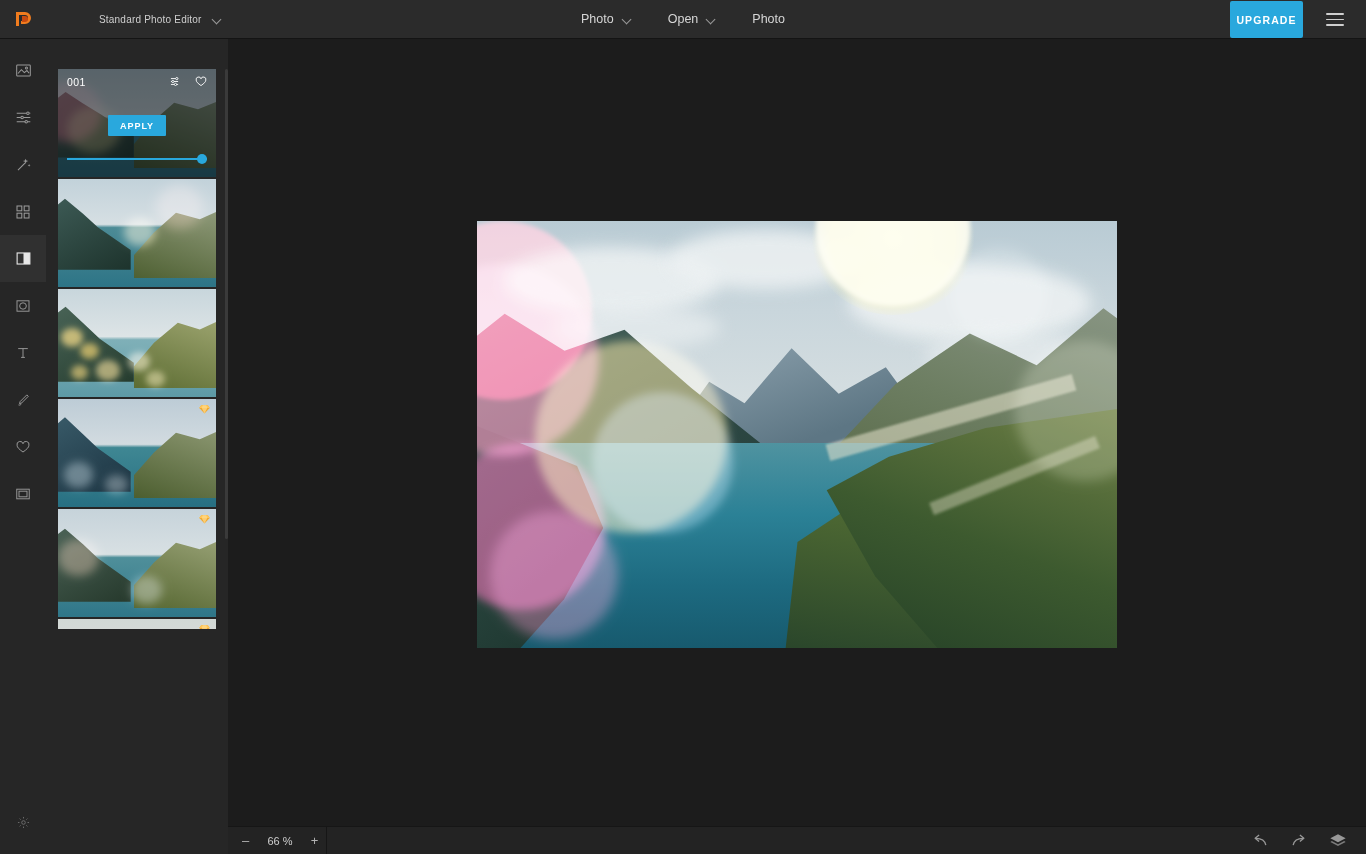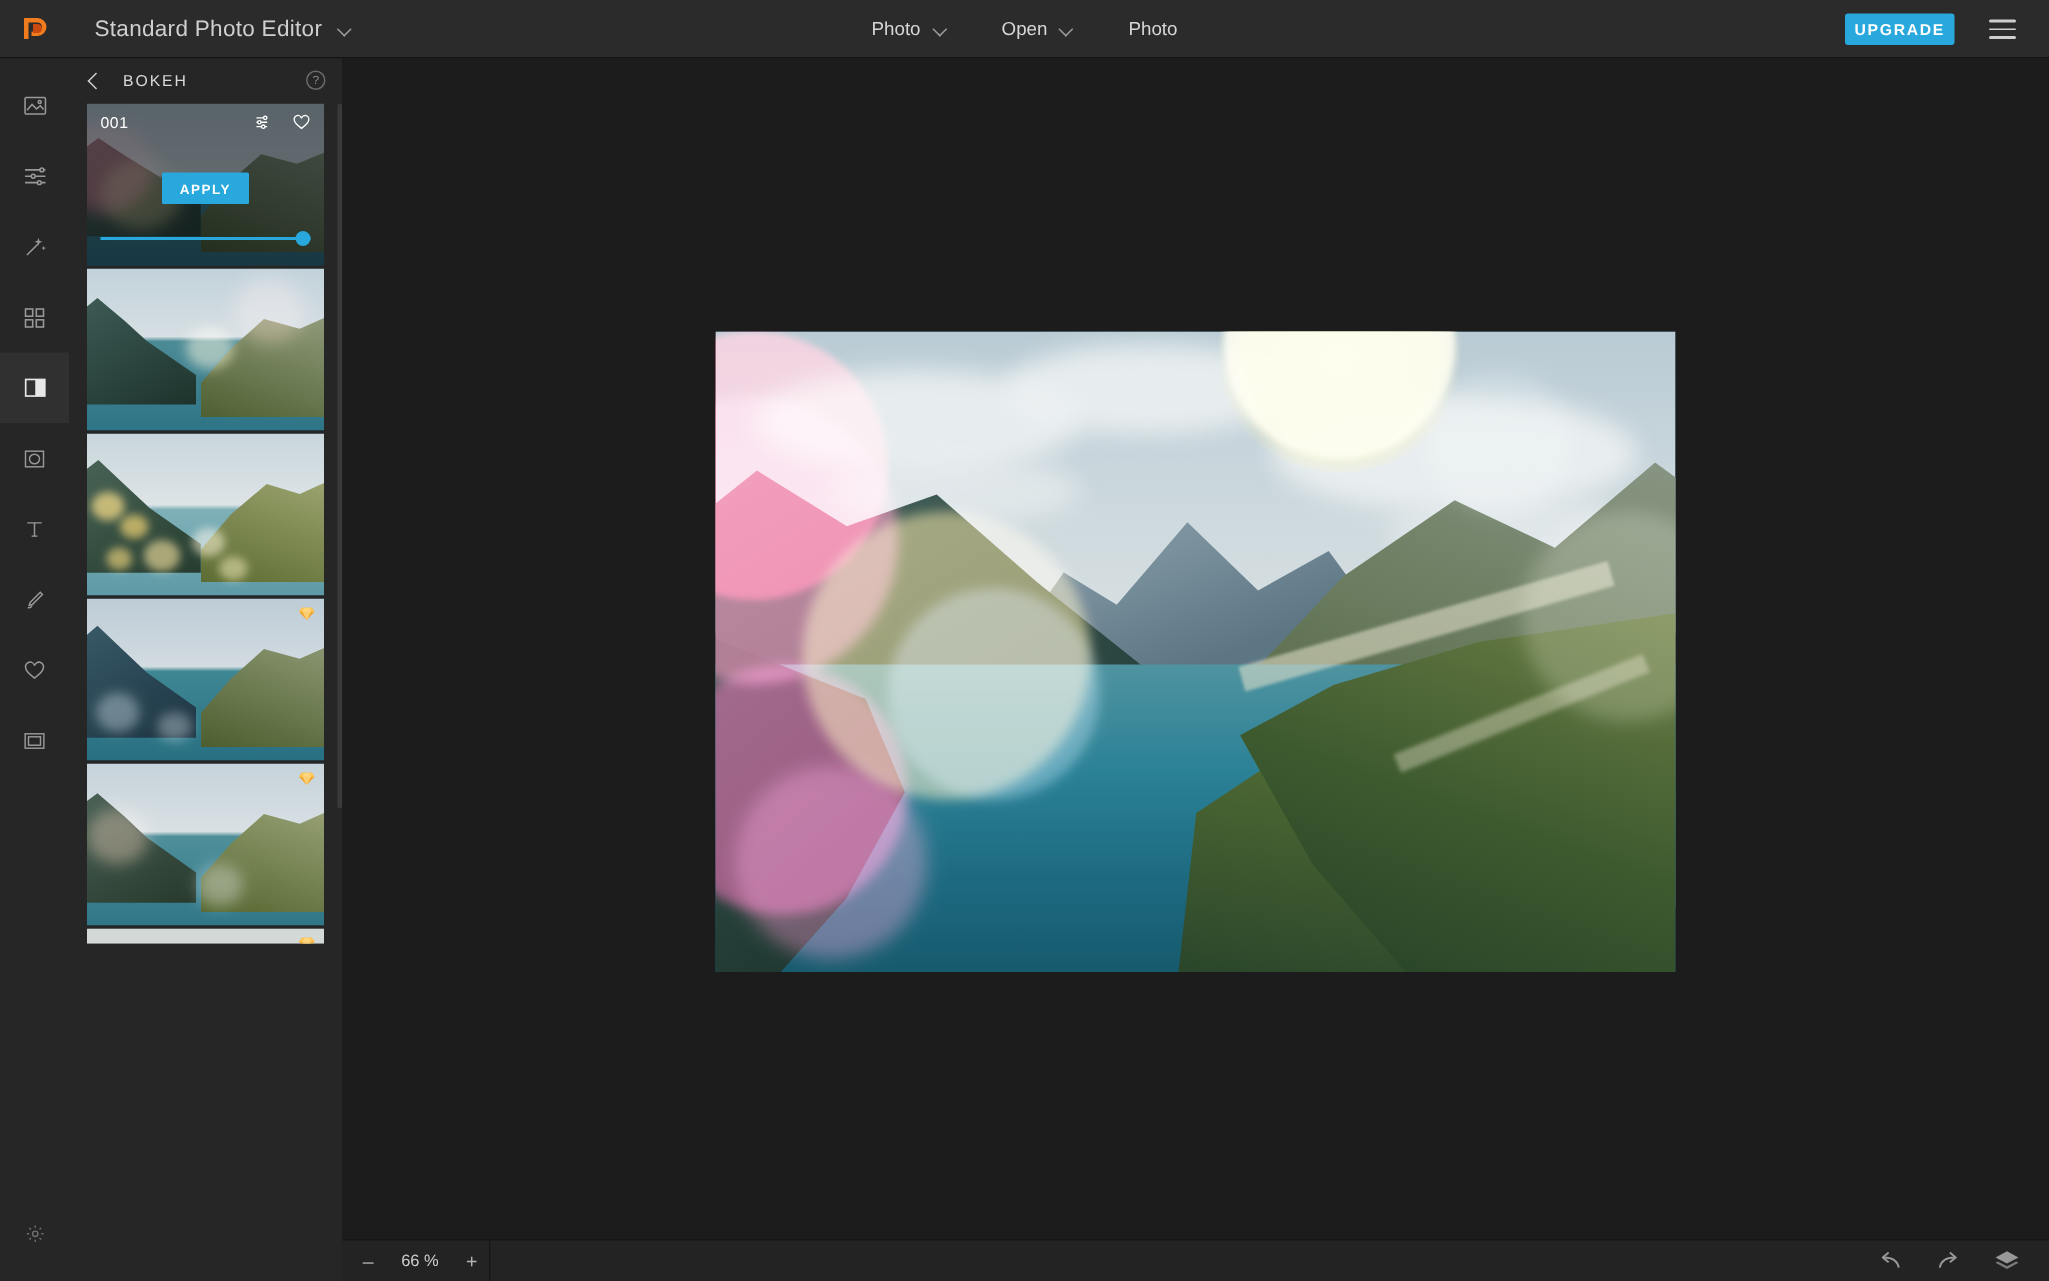--- a/index.html
+++ b/index.html
@@ -16,21 +16,21 @@
     position: absolute; left: 0; top: 0; width: 1366px; height: 39px;
     background: #2b2b2b;
     display: flex; align-items: center;
     border-bottom: 1px solid #141414;
   }
   .logo-wrap { width: 46px; height: 39px; display: flex; align-items: center; justify-content: center; }
   .app-switcher {
     display: flex; align-items: center; gap: 11px;
     margin-left: 17px; cursor: pointer;
   }
-  .app-switcher .label { color: #cfcfcf; font-size: 15px; letter-spacing: .2px; }
+  .app-switcher .label { color: #cfcfcf; font-size: 10px; letter-spacing: .2px; margin-left: 36px; }
   .chev { width: 9px; height: 9px; position: relative; display: inline-block; }
   .chev::after {
     content: ""; position: absolute; left: 0; top: 1px;
     width: 6px; height: 6px;
     border-right: 1.3px solid #9a9a9a; border-bottom: 1.3px solid #9a9a9a;
     transform: rotate(45deg);
   }
   .topmenu {
     position: absolute; left: 50%; transform: translateX(-50%);
     display: flex; align-items: center; gap: 0px;
@@ -40,21 +40,21 @@
     color: #d6d6d6; font-size: 12.5px; cursor: pointer;
     padding: 0 18px;
   }
   .topbar-right {
     position: absolute; right: 0; top: 0; height: 39px;
     display: flex; align-items: center; gap: 0;
   }
   .upgrade-btn {
     background: #29a8dd; color: #fff; border: none;
     font-size: 10.5px; font-weight: bold; letter-spacing: 1.1px;
-    width: 73px; height: 21px; border-radius: 2px; cursor: pointer;
+    width: 73px; height: 37px; border-radius: 2px; cursor: pointer;
     font-family: "Liberation Sans", sans-serif;
     margin-right: 23px;
   }
   .hamburger { width: 20px; height: 16px; margin-right: 20px; cursor: pointer;
     display: flex; flex-direction: column; justify-content: center; gap: 4px; }
   .hamburger span { display: block; height: 1.6px; background: #cfcfcf; border-radius: 1px; }
   .hamburger span:nth-child(1) { width: 18px; }
   .hamburger span:nth-child(2) { width: 18px; }
   .hamburger span:nth-child(3) { width: 18px; }
 
@@ -316,25 +316,20 @@
         <svg width="15" height="15" viewBox="0 0 20 20" fill="none" stroke="#8d8d8d" stroke-width="1.2">
           <circle cx="10" cy="10" r="2.4"></circle>
           <path d="M10 2.6v2M10 15.4v2M2.6 10h2M15.4 10h2M4.8 4.8l1.4 1.4M13.8 13.8l1.4 1.4M15.2 4.8l-1.4 1.4M6.2 13.8l-1.4 1.4"></path>
         </svg>
       </div>
     </div>
   </div>
 
   <div class="panel">
 
-    <div class="panel-head">
-      <div class="back-chev"></div>
-      <div class="panel-title">BOKEH</div>
-      <div class="help-icon">?</div>
-    </div>
 
     <div class="thumb-list">
 
       <div class="thumb selected">
         <div class="scene">
           <div style="position:absolute;inset:0;background:linear-gradient(to bottom,#b9cbd4 0%,#cfd9de 44%,#3f7f8c 46%,#2a6d7f 100%);"></div>
           <div style="position:absolute;left:-6%;top:16%;width:54%;height:66%;background:linear-gradient(150deg,#4c6860,#22382f);clip-path:polygon(0 26%,20% 8%,40% 24%,62% 40%,100% 70%,100% 100%,0 100%);"></div>
           <div style="position:absolute;right:-6%;top:18%;width:58%;height:74%;background:linear-gradient(200deg,#8d9a84,#46572f);clip-path:polygon(0 70%,20% 42%,44% 18%,70% 26%,100% 12%,100% 100%,0 100%);"></div>
           <div class="bokeh" style="left:-14%;top:12%;width:42%;height:56%;background:#ff4d7e;opacity:.55;filter:blur(5px);"></div>
           <div class="bokeh" style="left:6%;top:34%;width:34%;height:44%;background:#e8cf78;opacity:.45;filter:blur(5px);"></div>

